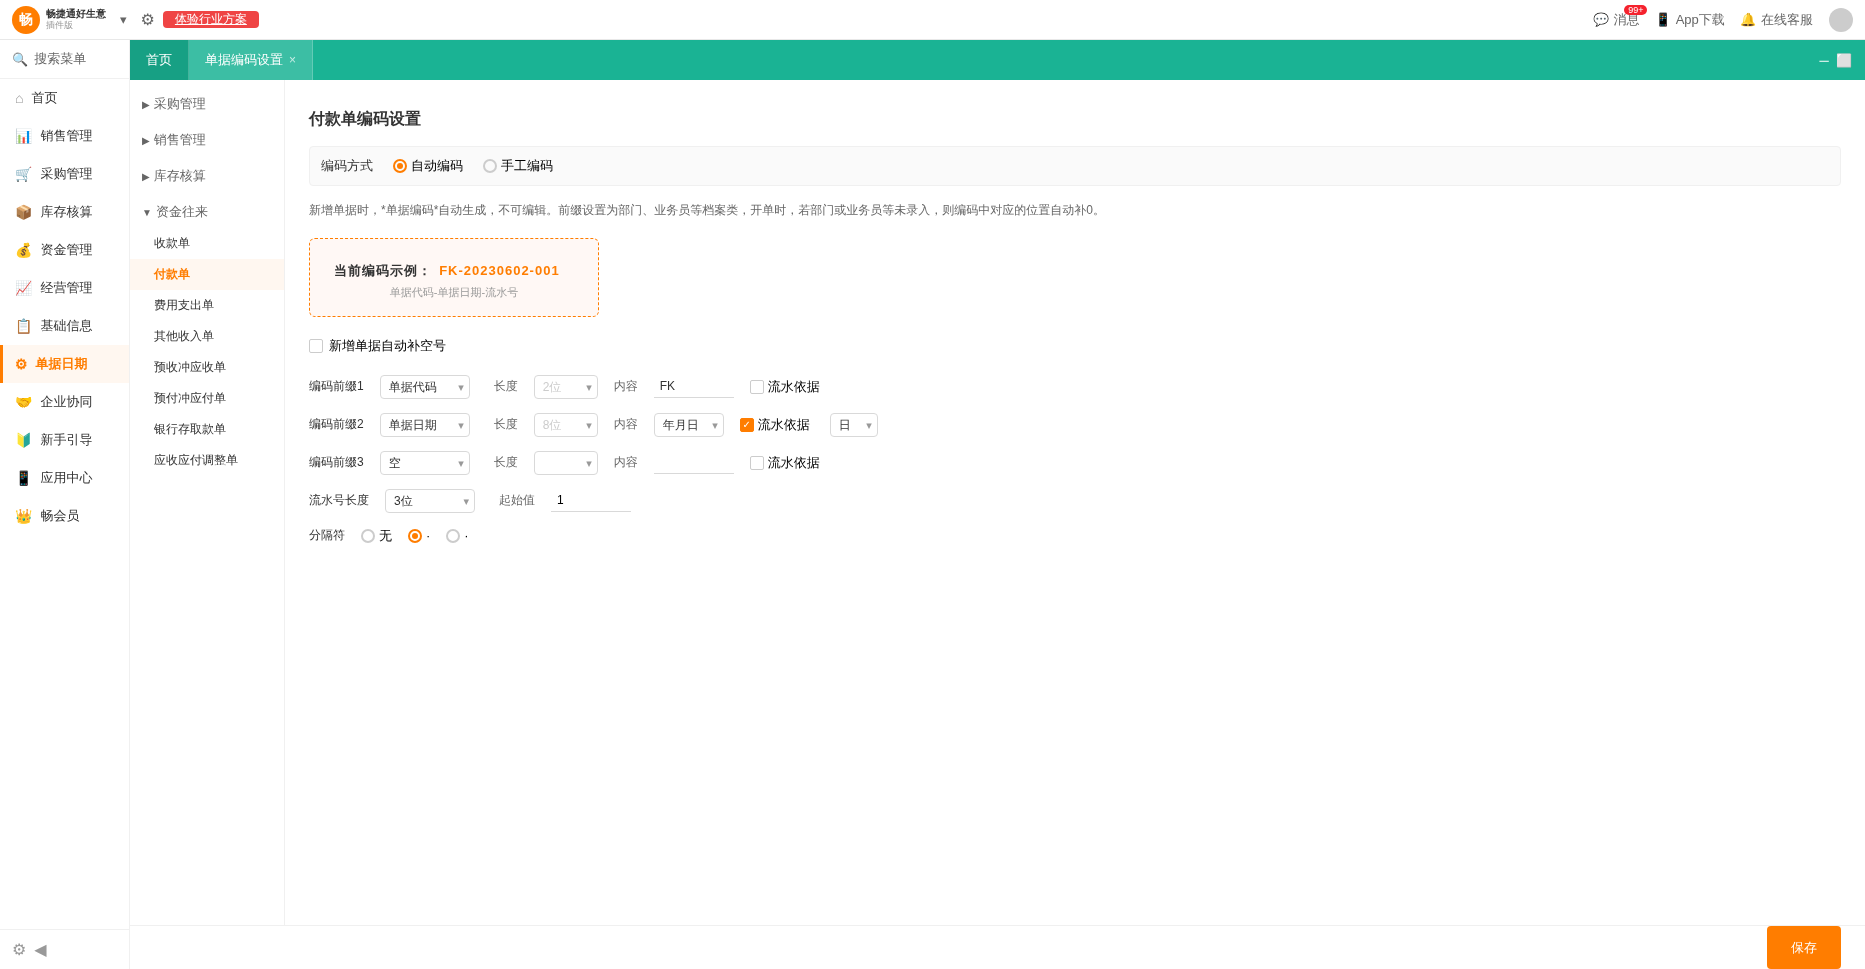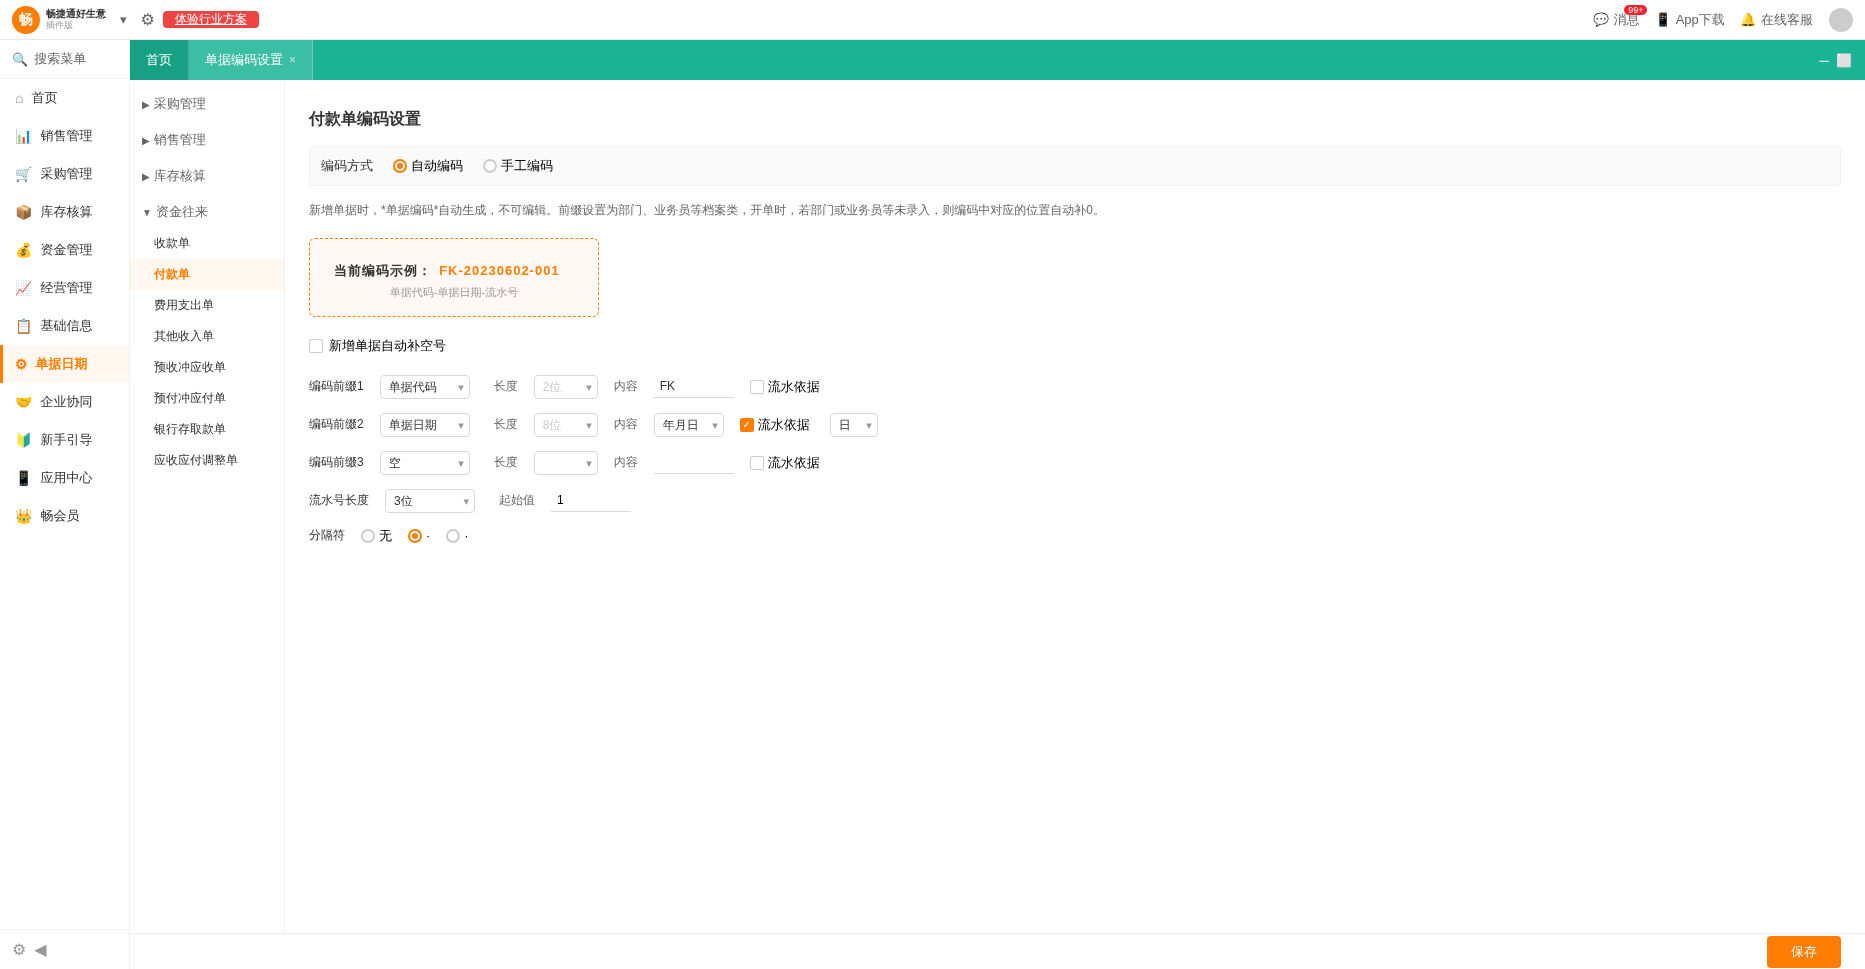--- a/index.html
+++ b/index.html
@@ -191,25 +191,24 @@
     .checkbox-checked { width: 14px; height: 14px; border: 1.5px solid #ff7d00; border-radius: 2px; background: #ff7d00; display: flex; align-items: center; justify-content: center; color: #fff; font-size: 10px; cursor: pointer; }
     .checkbox-unchecked { width: 14px; height: 14px; border: 1.5px solid #ccc; border-radius: 2px; cursor: pointer; }
 
     
     .separator-row { display: flex; align-items: center; gap: 16px; margin-top: 8px; }
     .sep-label { color: #333; font-size: 12px; }
     .sep-radio { display: flex; align-items: center; gap: 4px; cursor: pointer; font-size: 12px; }
     
     
     .bottom-bar {
-      height: 36px;
+      height: 44px;
       background: #fff;
       border-top: 1px solid #f0f0f0;
       display: flex;
-      align-items: center;
       justify-content: flex-end;
       padding: 0 24px;
       flex-shrink: 0;
     }
     .save-btn {
       background: #ff7d00;
       color: #fff;
       border: none;
       border-radius: 4px;
       padding: 7px 24px;

